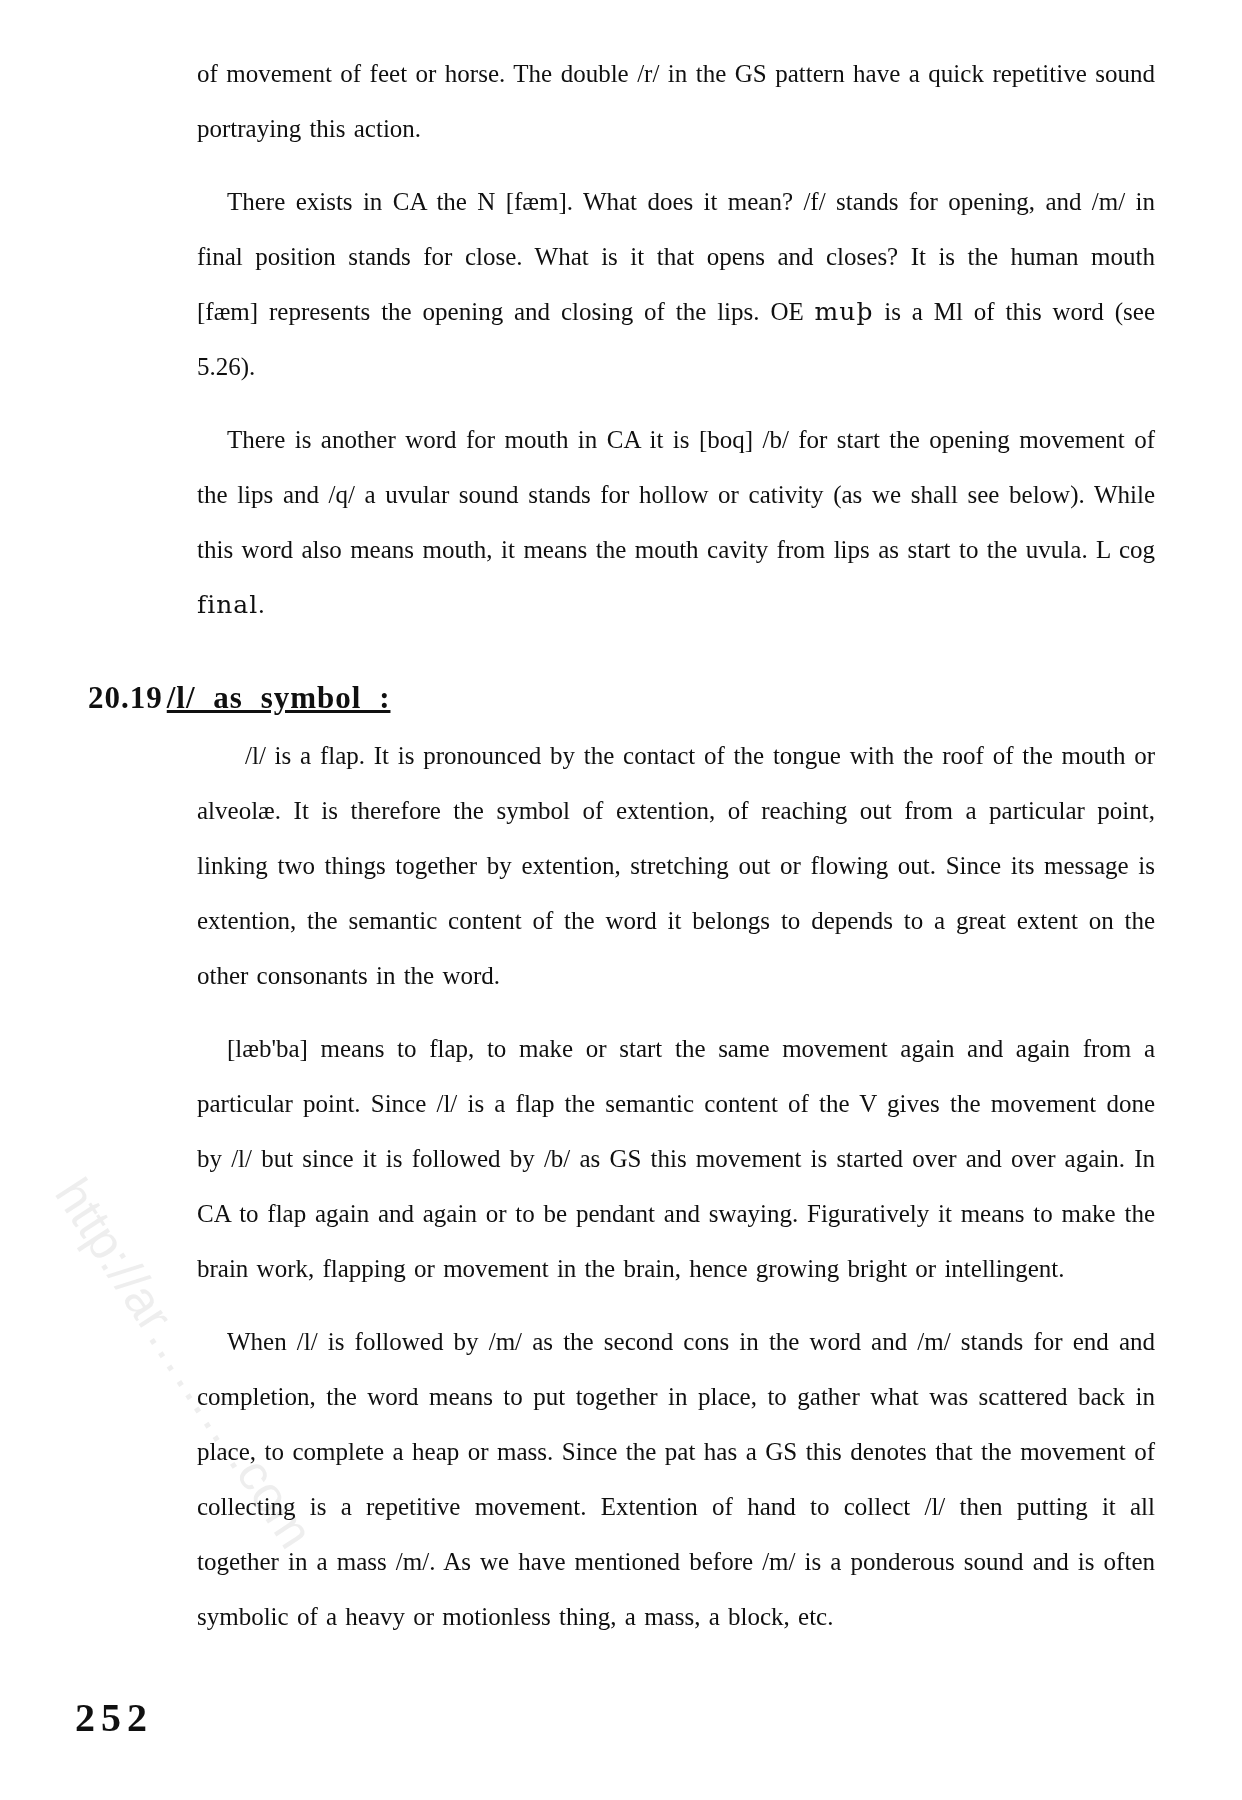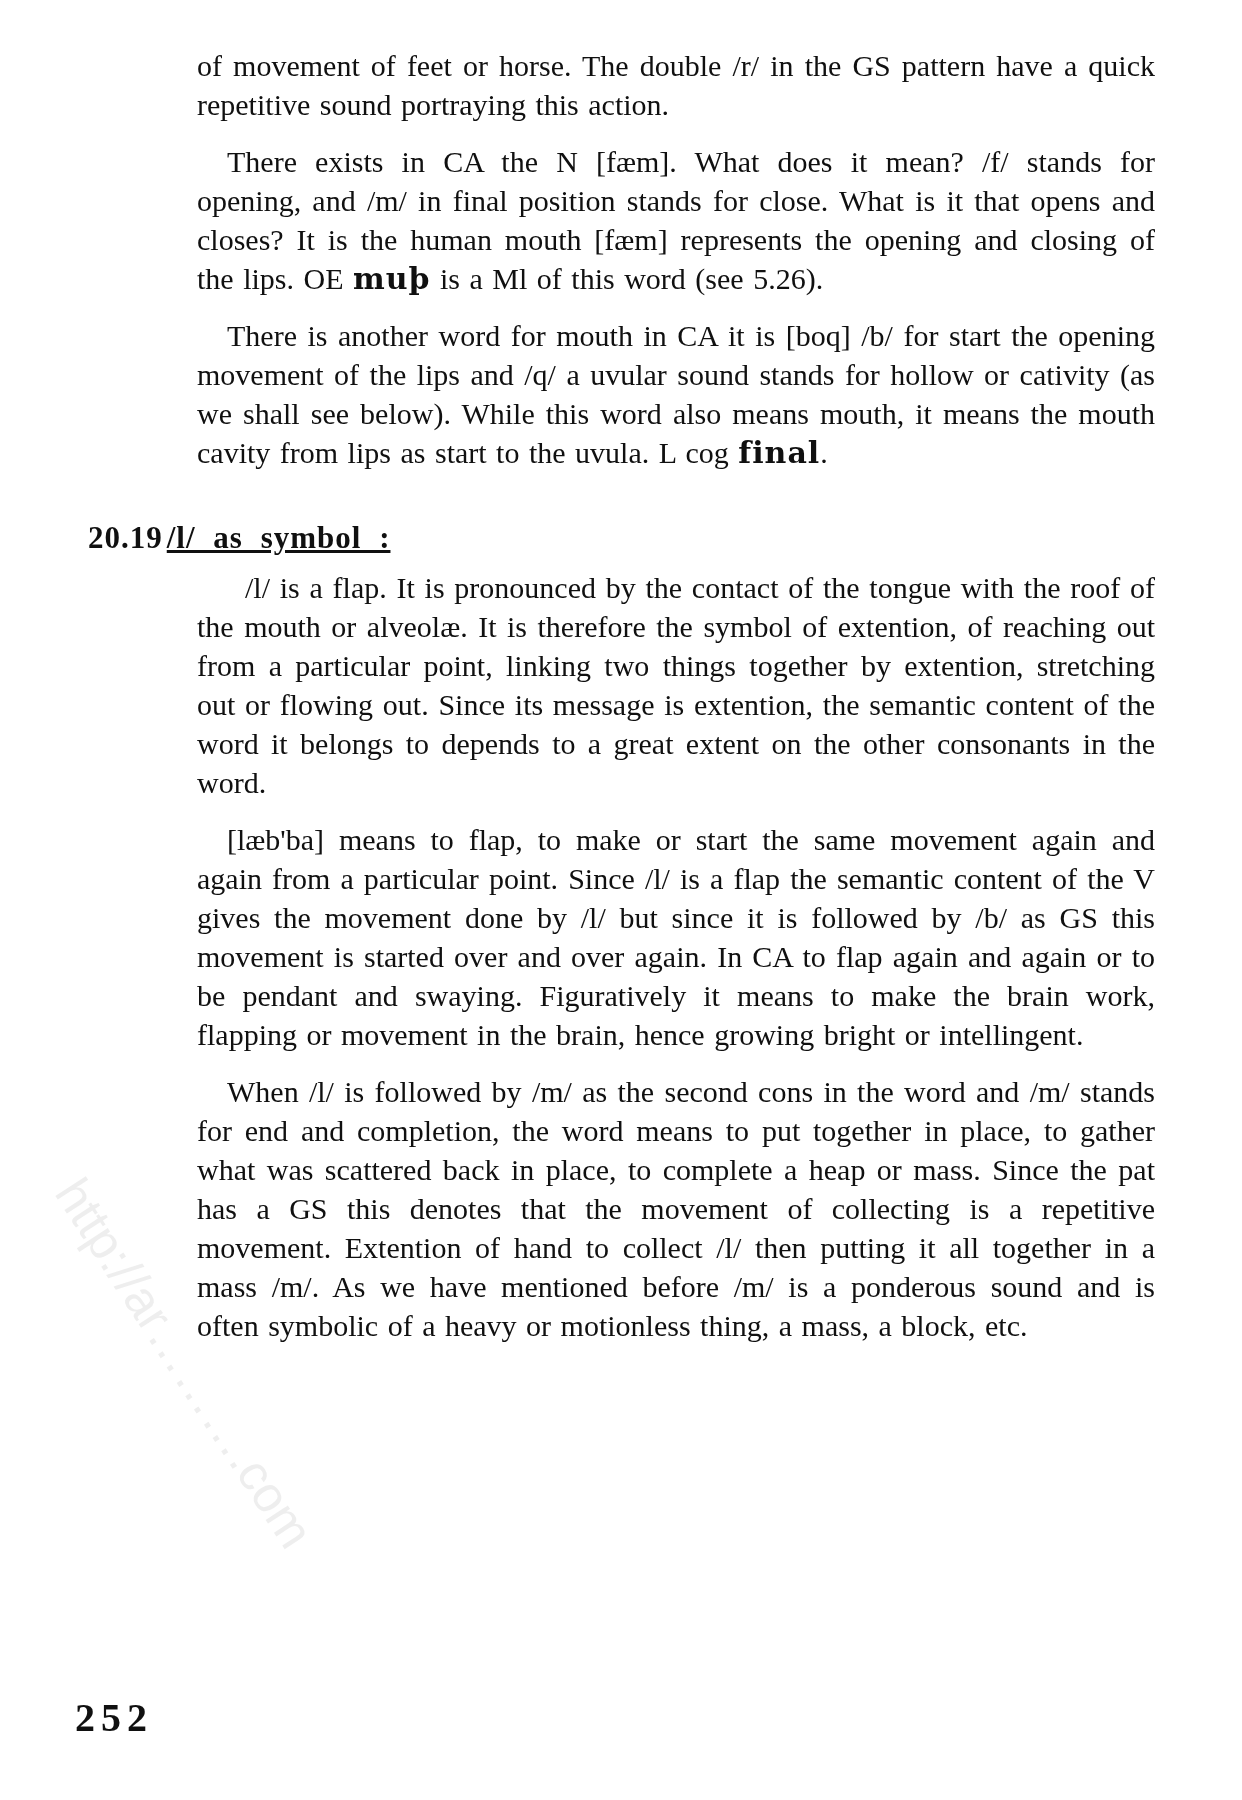--- a/index.html
+++ b/index.html
@@ -17,41 +17,41 @@
     inset: 0;
     background: #ffffff;
   }
   .text-col {
     position: absolute;
     left: 197px;
     top: 46px;
     width: 958px;
   }
   .para {
-    font-size: 30px;
-    line-height: 39px;
+    font-size: 25px;
+    line-height: 55px;
     text-align: justify;
     text-align-last: left;
     margin: 0 0 18px 0;
     word-spacing: 2px;
   }
   .indent { text-indent: 30px; }
   .indent-lg { text-indent: 48px; }
   .section-heading {
     font-size: 31px;
     line-height: 40px;
     font-weight: bold;
     margin: 46px 0 10px -109px;
     white-space: nowrap;
   }
   .section-number { margin-right: 4px; letter-spacing: 1px; }
   .section-title { word-spacing: 9px; letter-spacing: 1px; text-decoration: underline; }
   .oe-word {
     font-family: "DejaVu Serif", serif;
-    font-weight: bold;
+    font-weight: normal;
     letter-spacing: 1px;
   }
   .page-number {
     position: absolute;
     left: 75px;
     top: 1694px;
     font-size: 40px;
     font-weight: bold;
     letter-spacing: 6px;
   }

